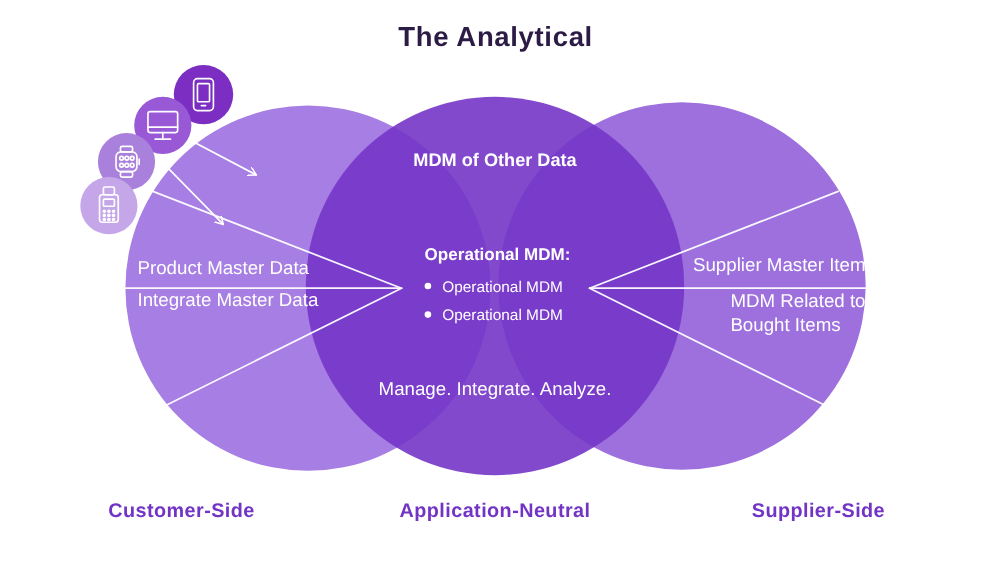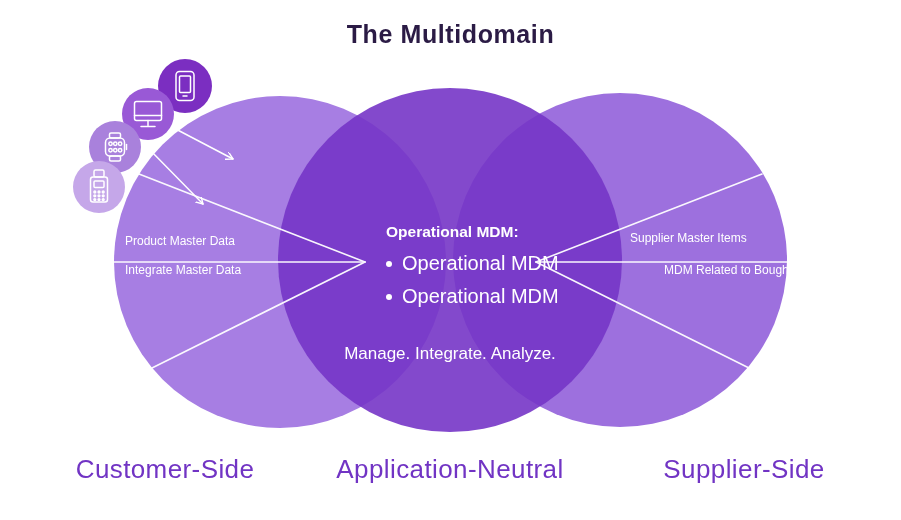--- a/index.html
+++ b/index.html
@@ -12,30 +12,30 @@
   .title{
     left:0;top:20px;width:901px;text-align:center;
     font-size:25px;font-weight:bold;letter-spacing:.6px;color:#2b1b45;
   }
   .white-t{color:#ffffff;}
   .mdm-other{left:325px;top:137px;width:250px;text-align:center;font-size:16.5px;font-weight:600;}
   .multidomain{left:386px;top:223px;font-size:15.5px;font-weight:600;}
   .bullets{left:386px;top:252px;}
   .bullet-row{display:flex;align-items:center;margin-bottom:10px;}
   .bullet-dot{width:6px;height:6px;border-radius:50%;background:#fff;margin-right:10px;flex:0 0 auto;}
-  .bullet-text{color:#fff;font-size:20px;}
+  .bullet-text{color:#fff;font-size:14px;}
   .manage{left:300px;top:344px;width:300px;text-align:center;font-size:17px;font-weight:normal;}
-  .side-label{font-size:12px;font-weight:500;}
+  .side-label{font-size:17px;font-weight:500;}
   .product{left:125px;top:234px;}
   .customer{left:125px;top:263px;}
   .supplier{left:630px;top:231px;}
   .bought{left:664px;top:263px;width:170px;white-space:normal;line-height:1.32;}
   .section{
     top:454px;width:300px;text-align:center;
-    font-size:26px;font-weight:normal;letter-spacing:.4px;color:#7134c4;
+    font-size:18px;font-weight:bold;letter-spacing:.4px;color:#7134c4;
   }
   .sec-customer{left:15px;}
   .sec-application{left:300px;}
   .sec-supplier{left:594px;}
 </style>
 </head>
 <body>
 
 <div class="stage">
 
@@ -114,22 +114,23 @@
         <circle cx="94.8" cy="195.8" r="0.9"></circle>
           <circle cx="99" cy="195.8" r="0.9"></circle>
           <circle cx="103.2" cy="195.8" r="0.9"></circle>
         <circle cx="94.8" cy="199.6" r="0.9"></circle>
           <circle cx="99" cy="199.6" r="0.9"></circle>
           <circle cx="103.2" cy="199.6" r="0.9"></circle>
       </g>
     </g>
   </svg>
 
-  <div class="ovl title">The Multidomain</div>
+  <div class="ovl title">The Analytical</div>
 
+  <div class="ovl mdm-other white-t">MDM of Other Data</div>
 
   <div class="ovl multidomain white-t">Operational MDM:</div>
 
   <div class="ovl bullets">
     <div class="bullet-row">
       <span class="bullet-dot"></span>
       <span class="bullet-text">Operational MDM</span>
     </div>
     <div class="bullet-row">
       <span class="bullet-dot"></span>

